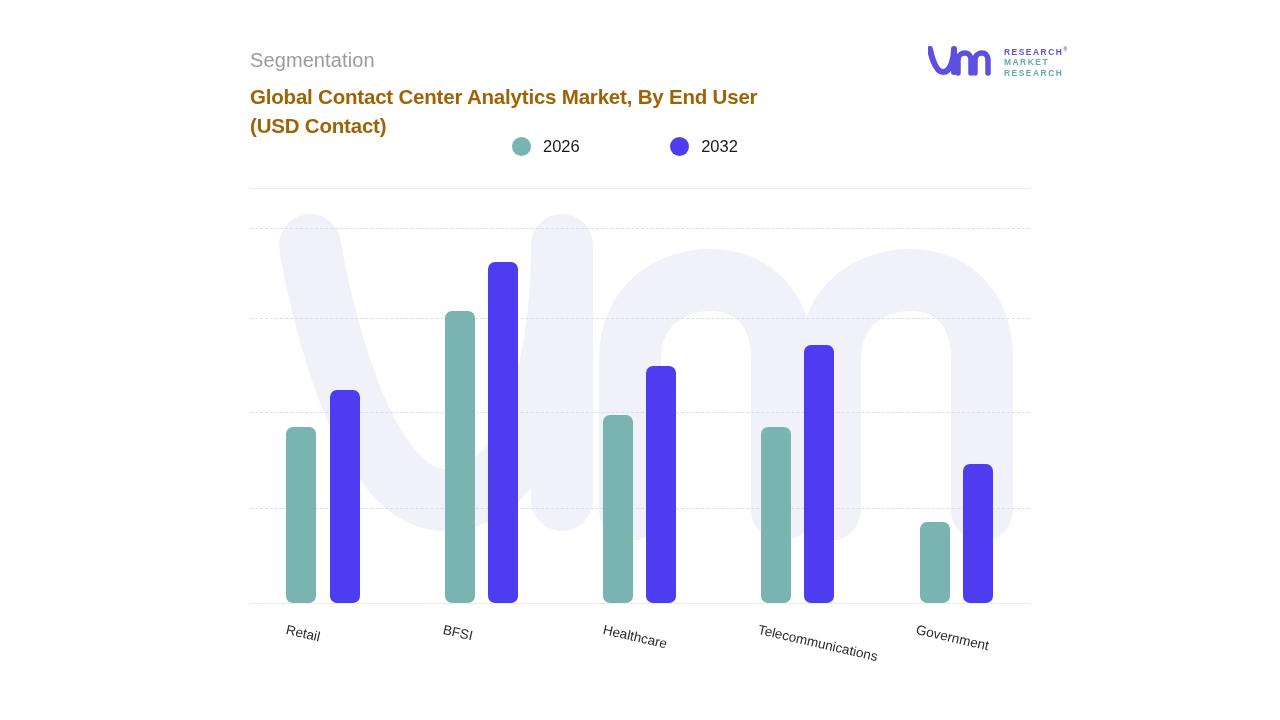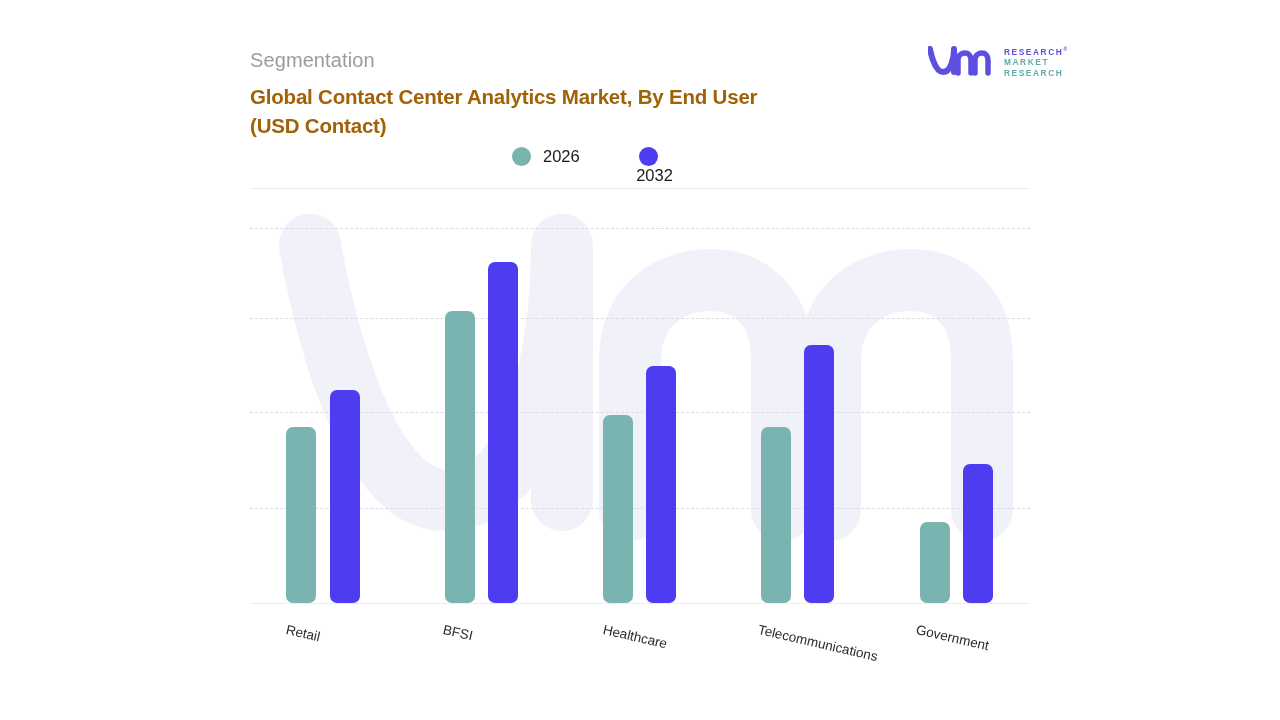--- a/index.html
+++ b/index.html
@@ -30,23 +30,23 @@
   .logo-text{position:absolute;left:76px;top:0px;line-height:10.6px;}
   .logo-text div{
     font-size:8.4px;font-weight:bold;letter-spacing:1.55px;
     white-space:nowrap;
   }
   .lt-1{color:#5d4fe0;position:relative;}
   .lt-2,.lt-3{color:#5fada8;}
   .lt-reg{font-size:5px;vertical-align:super;}
 
   
-  .legend{position:absolute;left:512px;top:147px;height:22px;}
+  .legend{position:absolute;left:512px;top:137px;height:22px;}
   .legend-item{display:inline-flex;align-items:center;}
-  .legend-item + .legend-item{margin-left:40px;flex-direction:column;}
+  .legend-item + .legend-item{margin-left:86px;}
   .legend-dot{width:19px;height:19px;border-radius:50%;display:inline-block;}
   .legend-txt{font-size:16.5px;color:#1b1b1d;margin-left:12px;}
 
   
   .divider{position:absolute;left:250px;top:188px;width:780px;height:1px;background:#e9eaee;}
 
   
   .plot{
     position:absolute;left:250px;top:200px;
     width:780px;height:404px;

